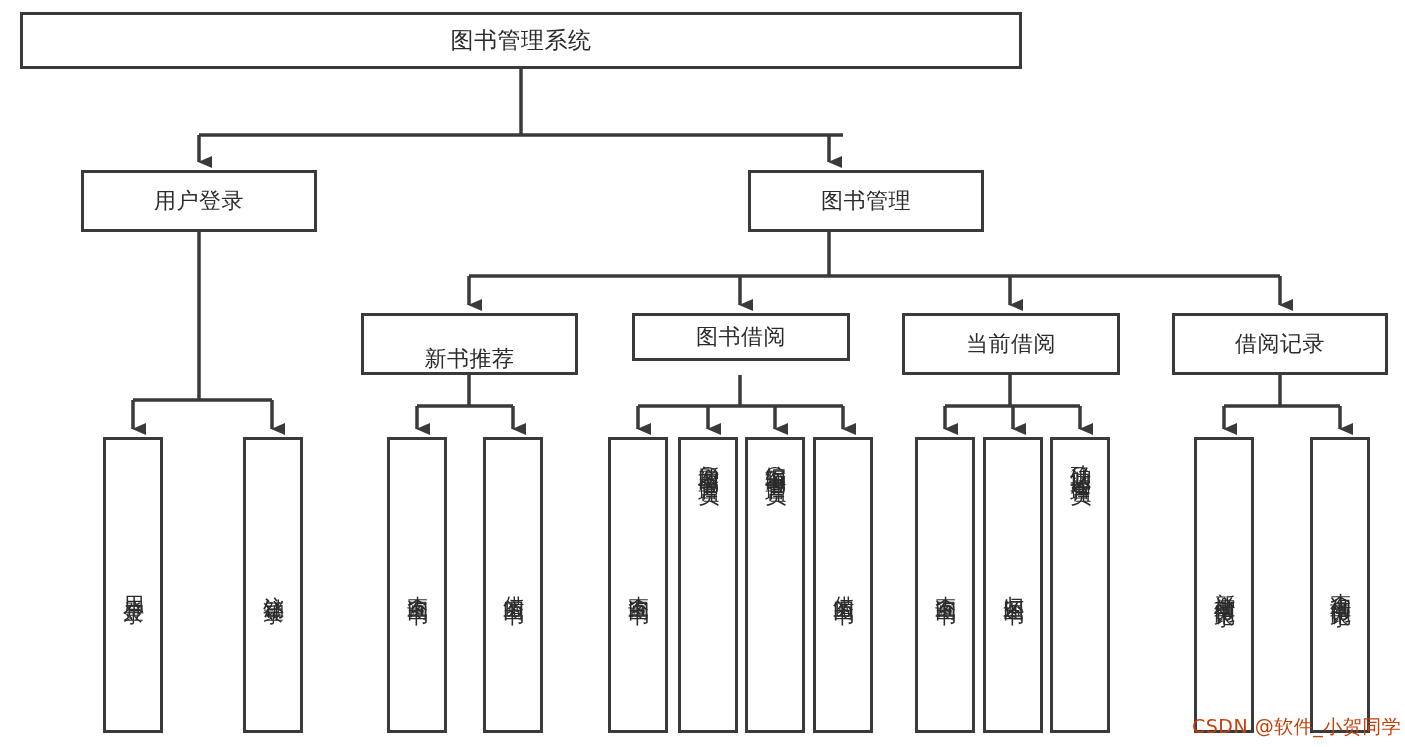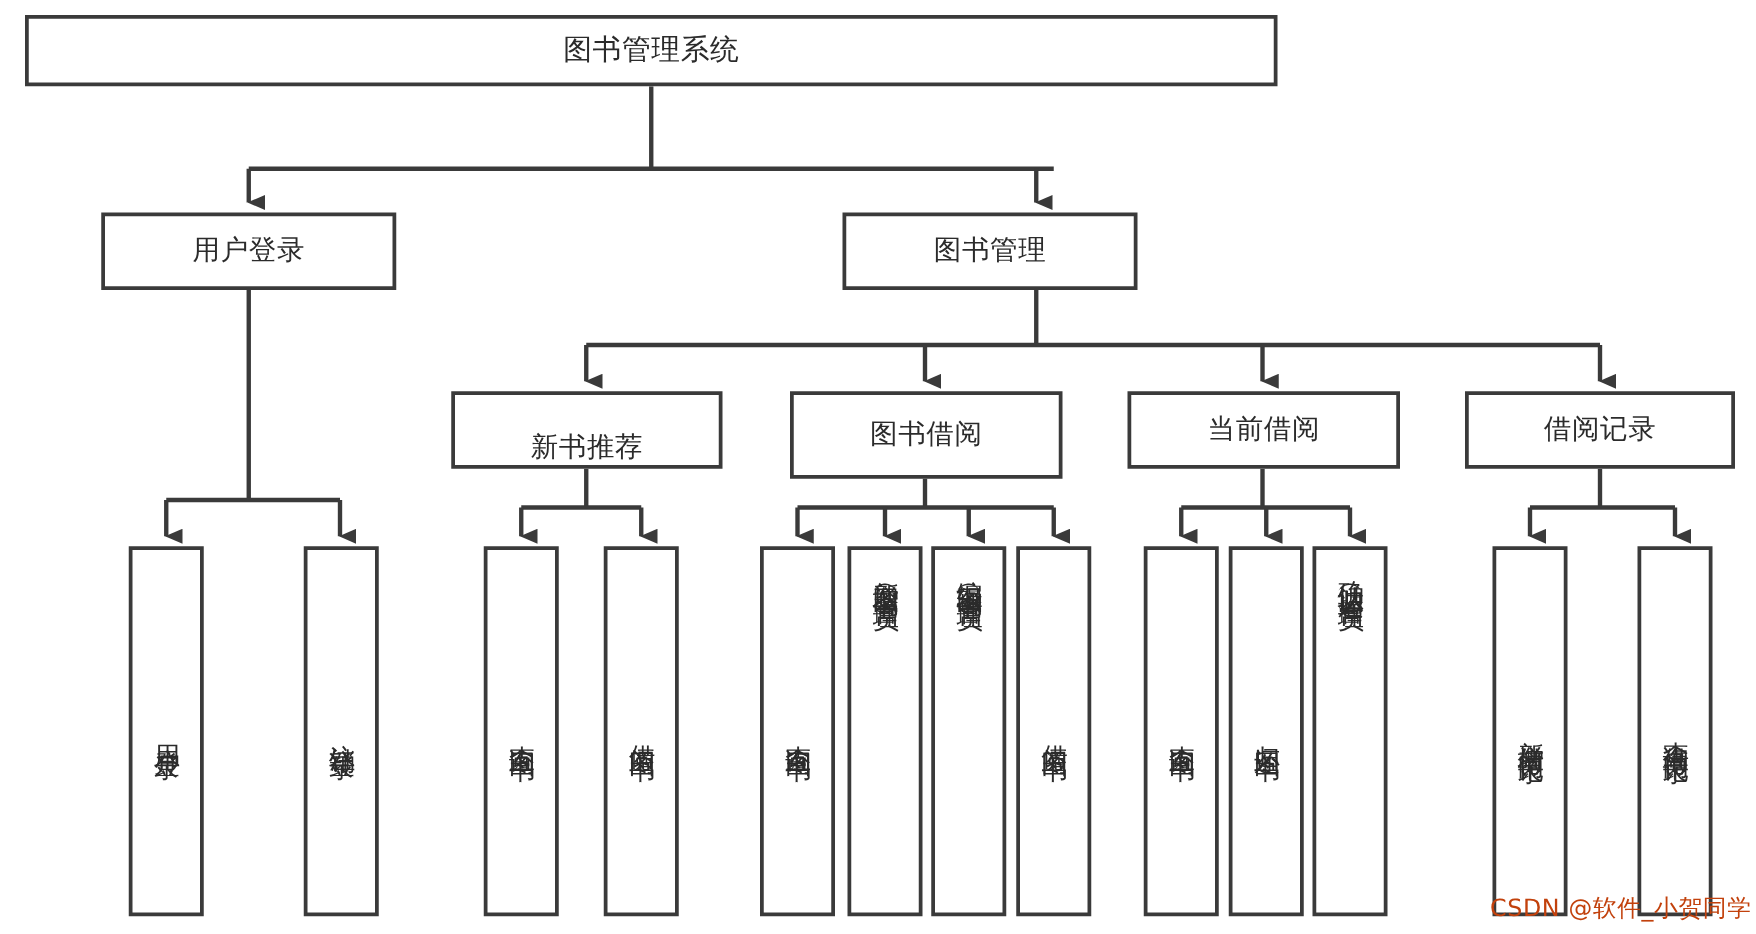--- a/index.html
+++ b/index.html
@@ -127,28 +127,28 @@
   </g>
 </svg>
 
 <div class="node h root" style="left:20px; top:12px; width:1002px; height:57px;">
   <span class="node-label">图书管理系统</span>
 </div>
 
 <div class="node h" style="left:81px; top:170px; width:236px; height:62px;">
   <span class="node-label">用户登录</span>
 </div>
-<div class="node h" style="left:674px; top:170px; width:236px; height:62px;">
+<div class="node h" style="left:748px; top:170px; width:236px; height:62px;">
   <span class="node-label">图书管理</span>
 </div>
 
 <div class="node h" style="left:361px; top:313px; width:217px; height:62px;align-items:flex-end;">
   <span class="node-label">新书推荐</span>
 </div>
-<div class="node h" style="left:632px; top:313px; width:218px; height:70px;">
+<div class="node h" style="left:632px; top:313px; width:218px; height:48px;">
   <span class="node-label">图书借阅</span>
 </div>
 <div class="node h" style="left:902px; top:313px; width:218px; height:62px;align-items:center;">
   <span class="node-label">当前借阅</span>
 </div>
 <div class="node h" style="left:1172px; top:313px; width:216px; height:62px;">
   <span class="node-label">借阅记录</span>
 </div>
 
 <div class="node v center" style="left:103px; top:437px; width:60px; height:296px;">

